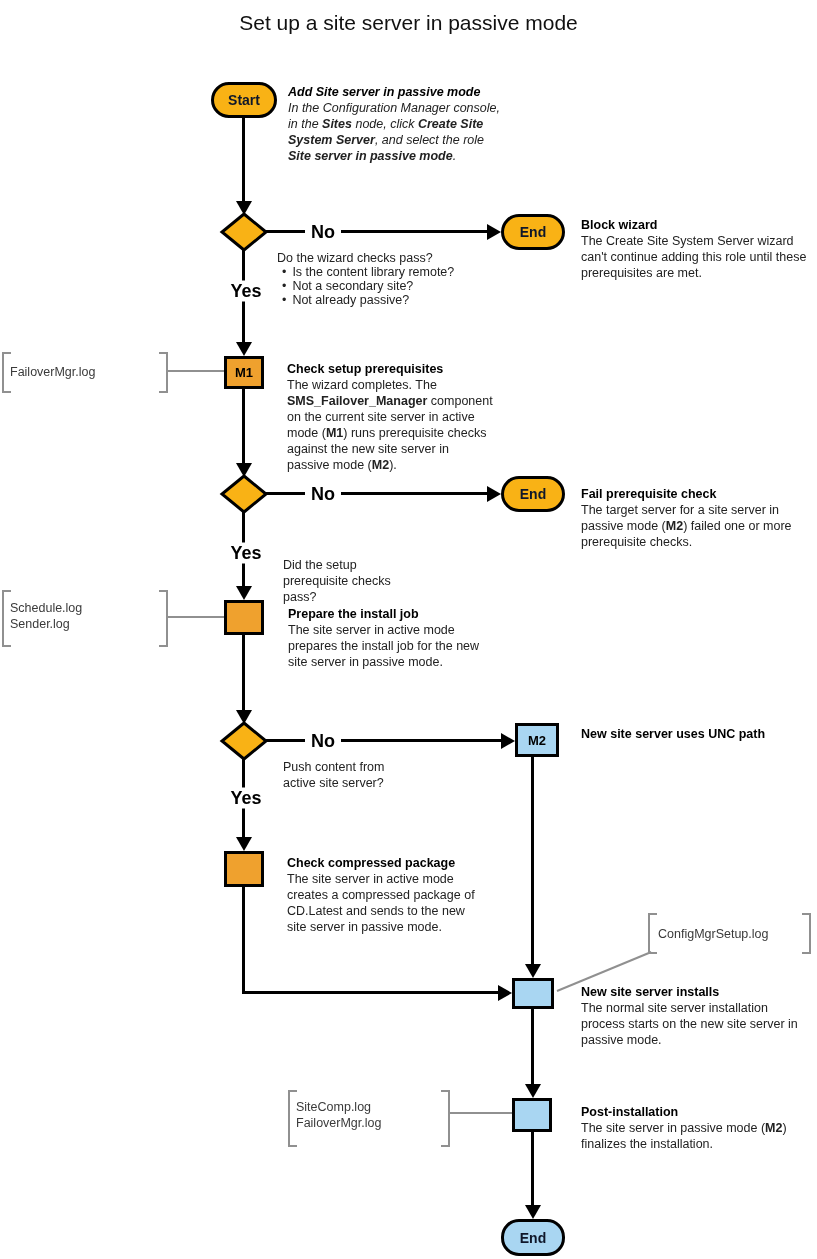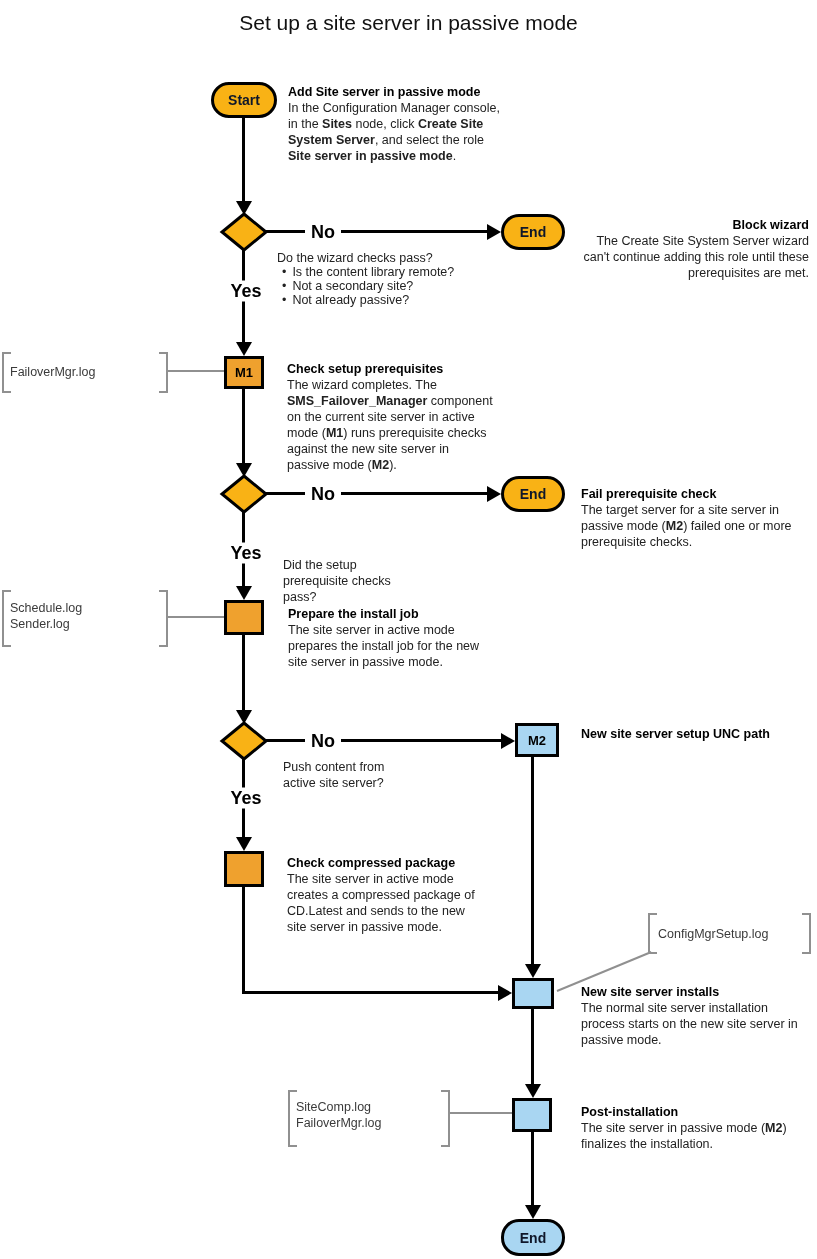--- a/index.html
+++ b/index.html
@@ -143,47 +143,47 @@
     <span>End</span>
   </div>
 
   <div class="edge-label" style="left:323px; top:232px;">No</div>
   <div class="edge-label" style="left:246px; top:291px;">Yes</div>
   <div class="edge-label" style="left:323px; top:494px;">No</div>
   <div class="edge-label" style="left:246px; top:553px;">Yes</div>
   <div class="edge-label" style="left:323px; top:741px;">No</div>
   <div class="edge-label" style="left:246px; top:798px;">Yes</div>
 
-  <div class="step" style="left:288px; top:84px; width:216px;">
+  <div class="step" style="left:288px; top:84px; width:216px;font-style:italic;">
     <div class="step-title">Add Site server in passive mode</div>
     <div class="step-body"><span>In the Configuration Manager console, in the </span><b>Sites</b><span> node, click </span><b>Create Site System Server</b><span>, and select the role </span><b>Site server in passive mode</b><span>.</span></div>
   </div>
 
-  <div class="step" style="left:581px; top:217px; width:228px;text-align:right;">
+  <div class="step" style="left:581px; top:217px; width:228px;">
     <div class="step-title">Block wizard</div>
     <div class="step-body"><span>The Create Site System Server wizard can't continue adding this role until these prerequisites are met.</span></div>
   </div>
 
   <div class="step" style="left:287px; top:361px; width:206px;">
     <div class="step-title">Check setup prerequisites</div>
     <div class="step-body"><span>The wizard completes. The </span><b>SMS_Failover_Manager</b><span> component on the current site server in active mode (</span><b>M1</b><span>) runs prerequisite checks against the new site server in passive mode (</span><b>M2</b><span>).</span></div>
   </div>
 
   <div class="step" style="left:581px; top:486px; width:228px;">
     <div class="step-title">Fail prerequisite check</div>
     <div class="step-body"><span>The target server for a site server in passive mode (</span><b>M2</b><span>) failed one or more prerequisite checks.</span></div>
   </div>
 
   <div class="step" style="left:288px; top:606px; width:208px;">
     <div class="step-title">Prepare the install job</div>
     <div class="step-body"><span>The site server in active mode prepares the install job for the new site server in passive mode.</span></div>
   </div>
 
   <div class="step" style="left:581px; top:726px; width:232px;">
-    <div class="step-title">New site server setup UNC path</div>
+    <div class="step-title">New site server uses UNC path</div>
   </div>
 
   <div class="step" style="left:287px; top:855px; width:200px;">
     <div class="step-title">Check compressed package</div>
     <div class="step-body"><span>The site server in active mode creates a compressed package of CD.Latest and sends to the new site server in passive mode.</span></div>
   </div>
 
   <div class="step" style="left:581px; top:984px; width:230px;">
     <div class="step-title">New site server installs</div>
     <div class="step-body"><span>The normal site server installation process starts on the new site server in passive mode.</span></div>

